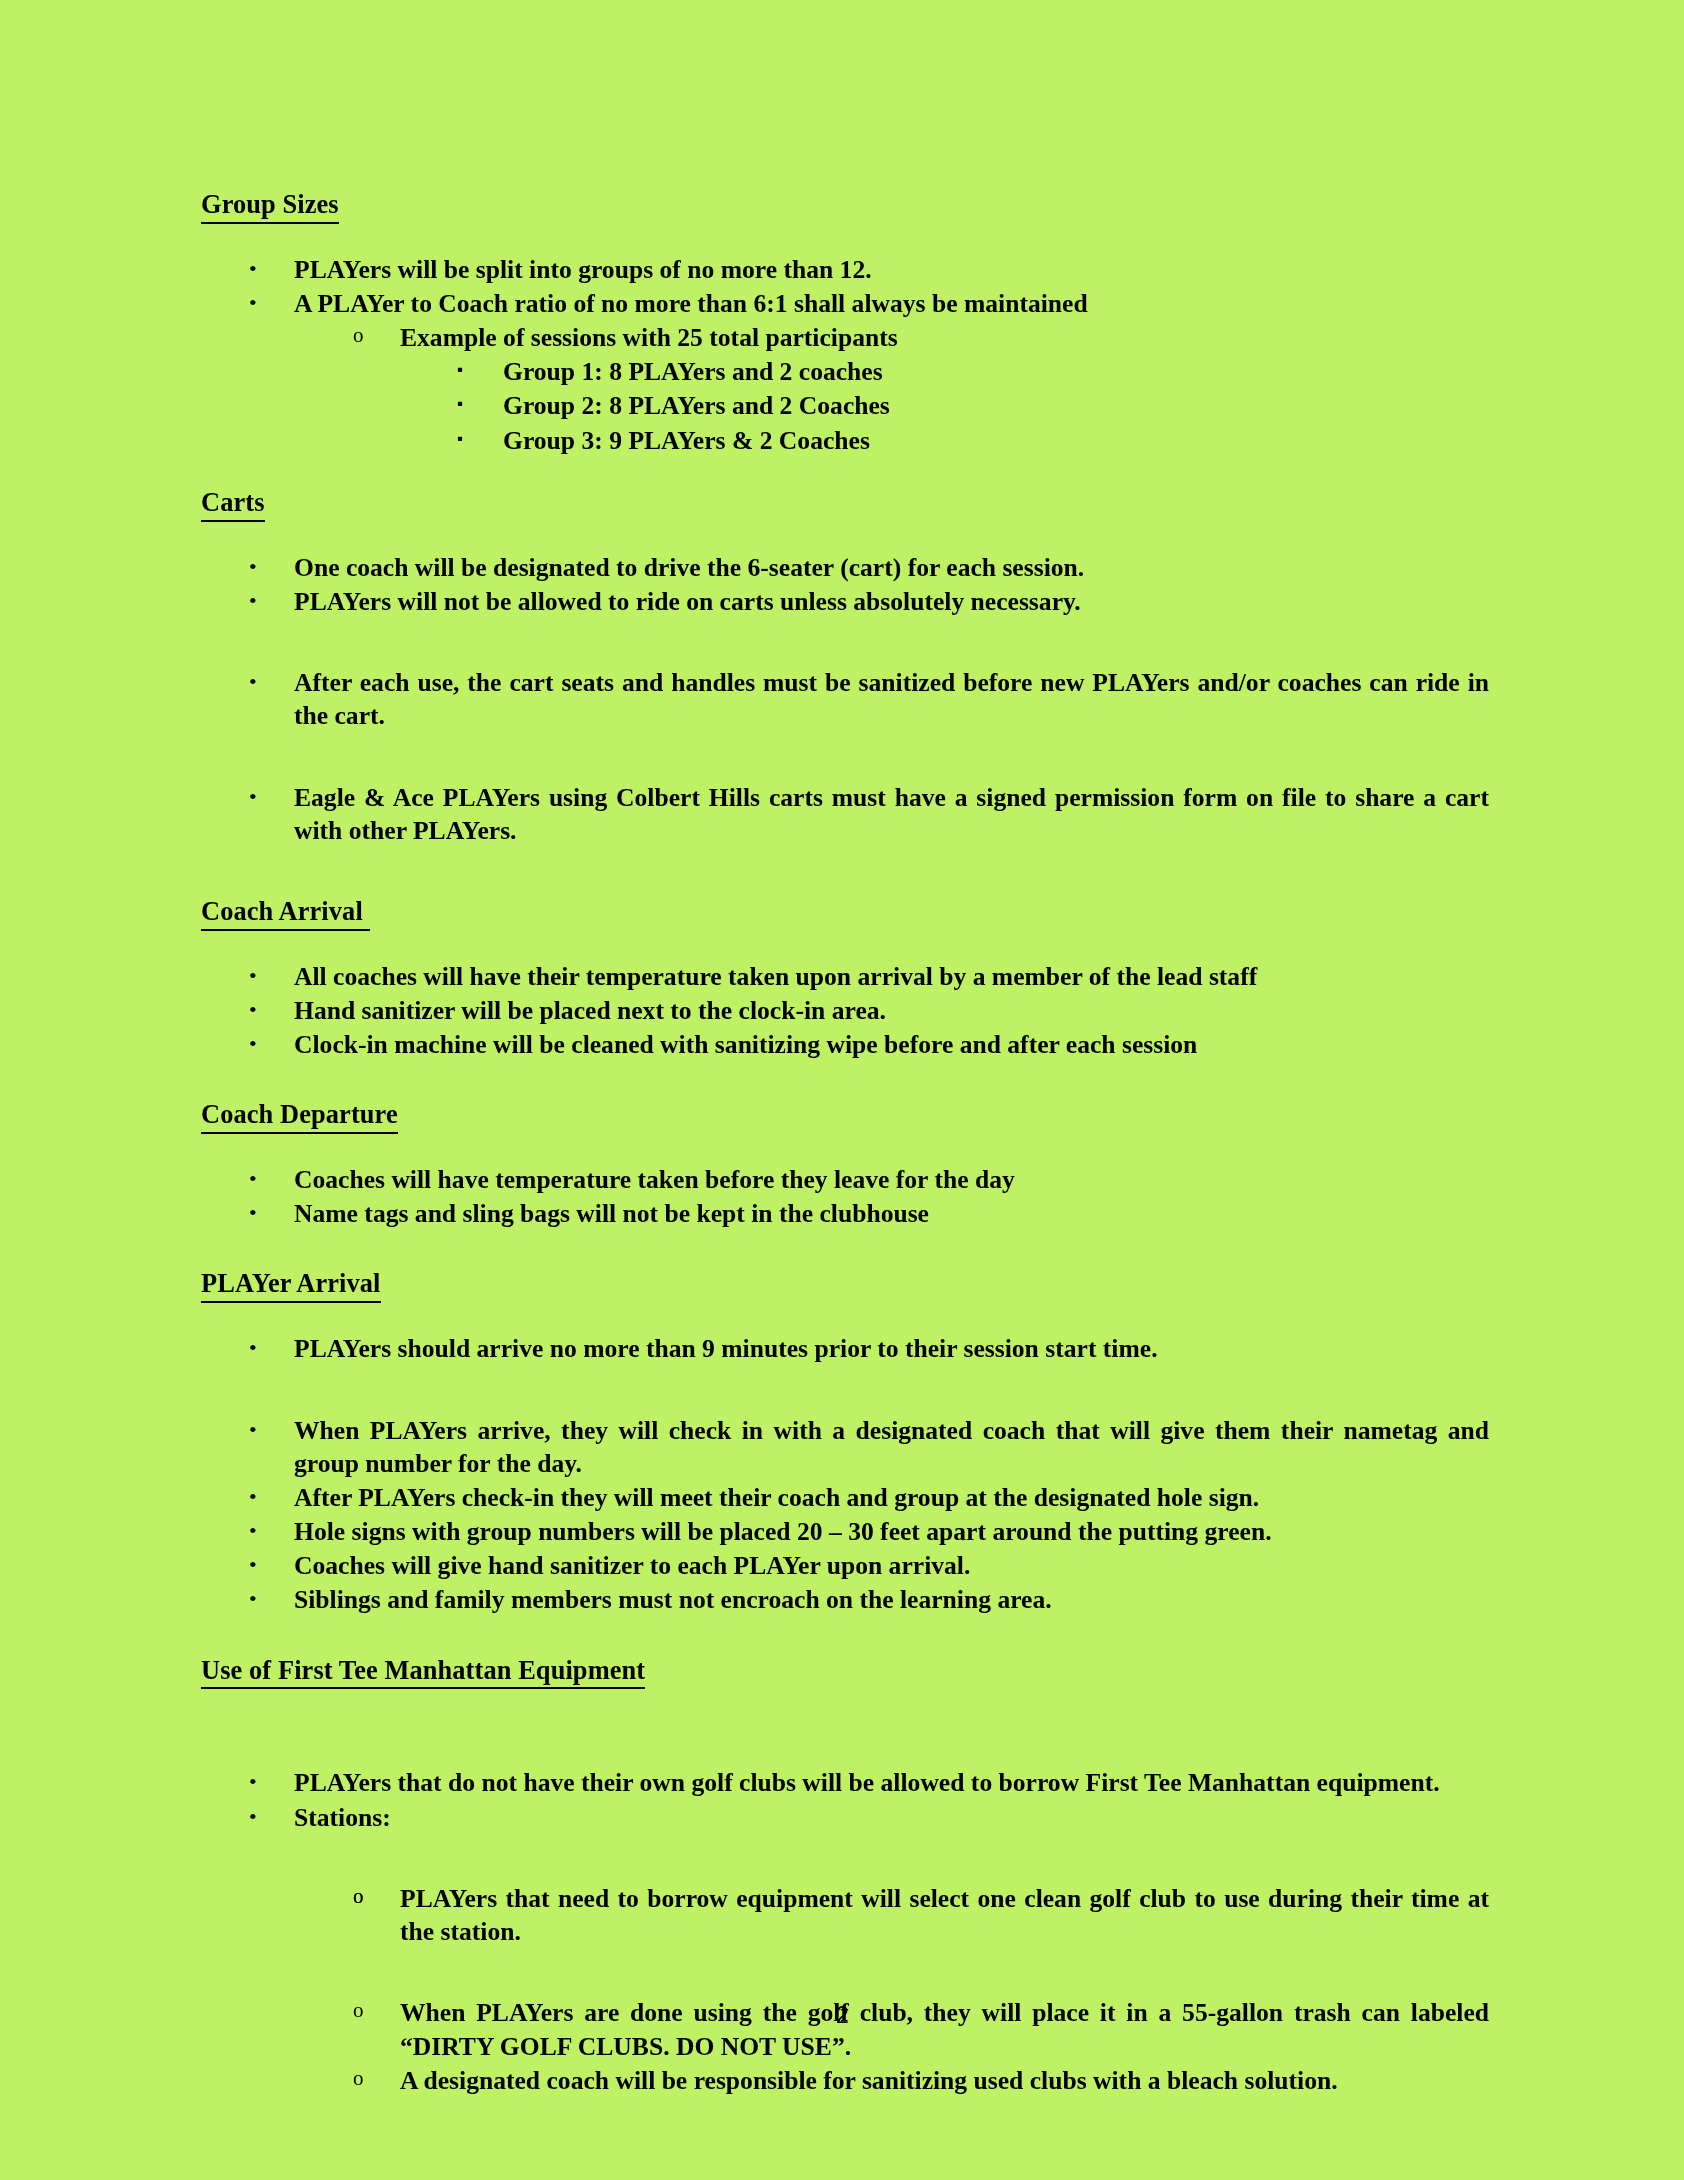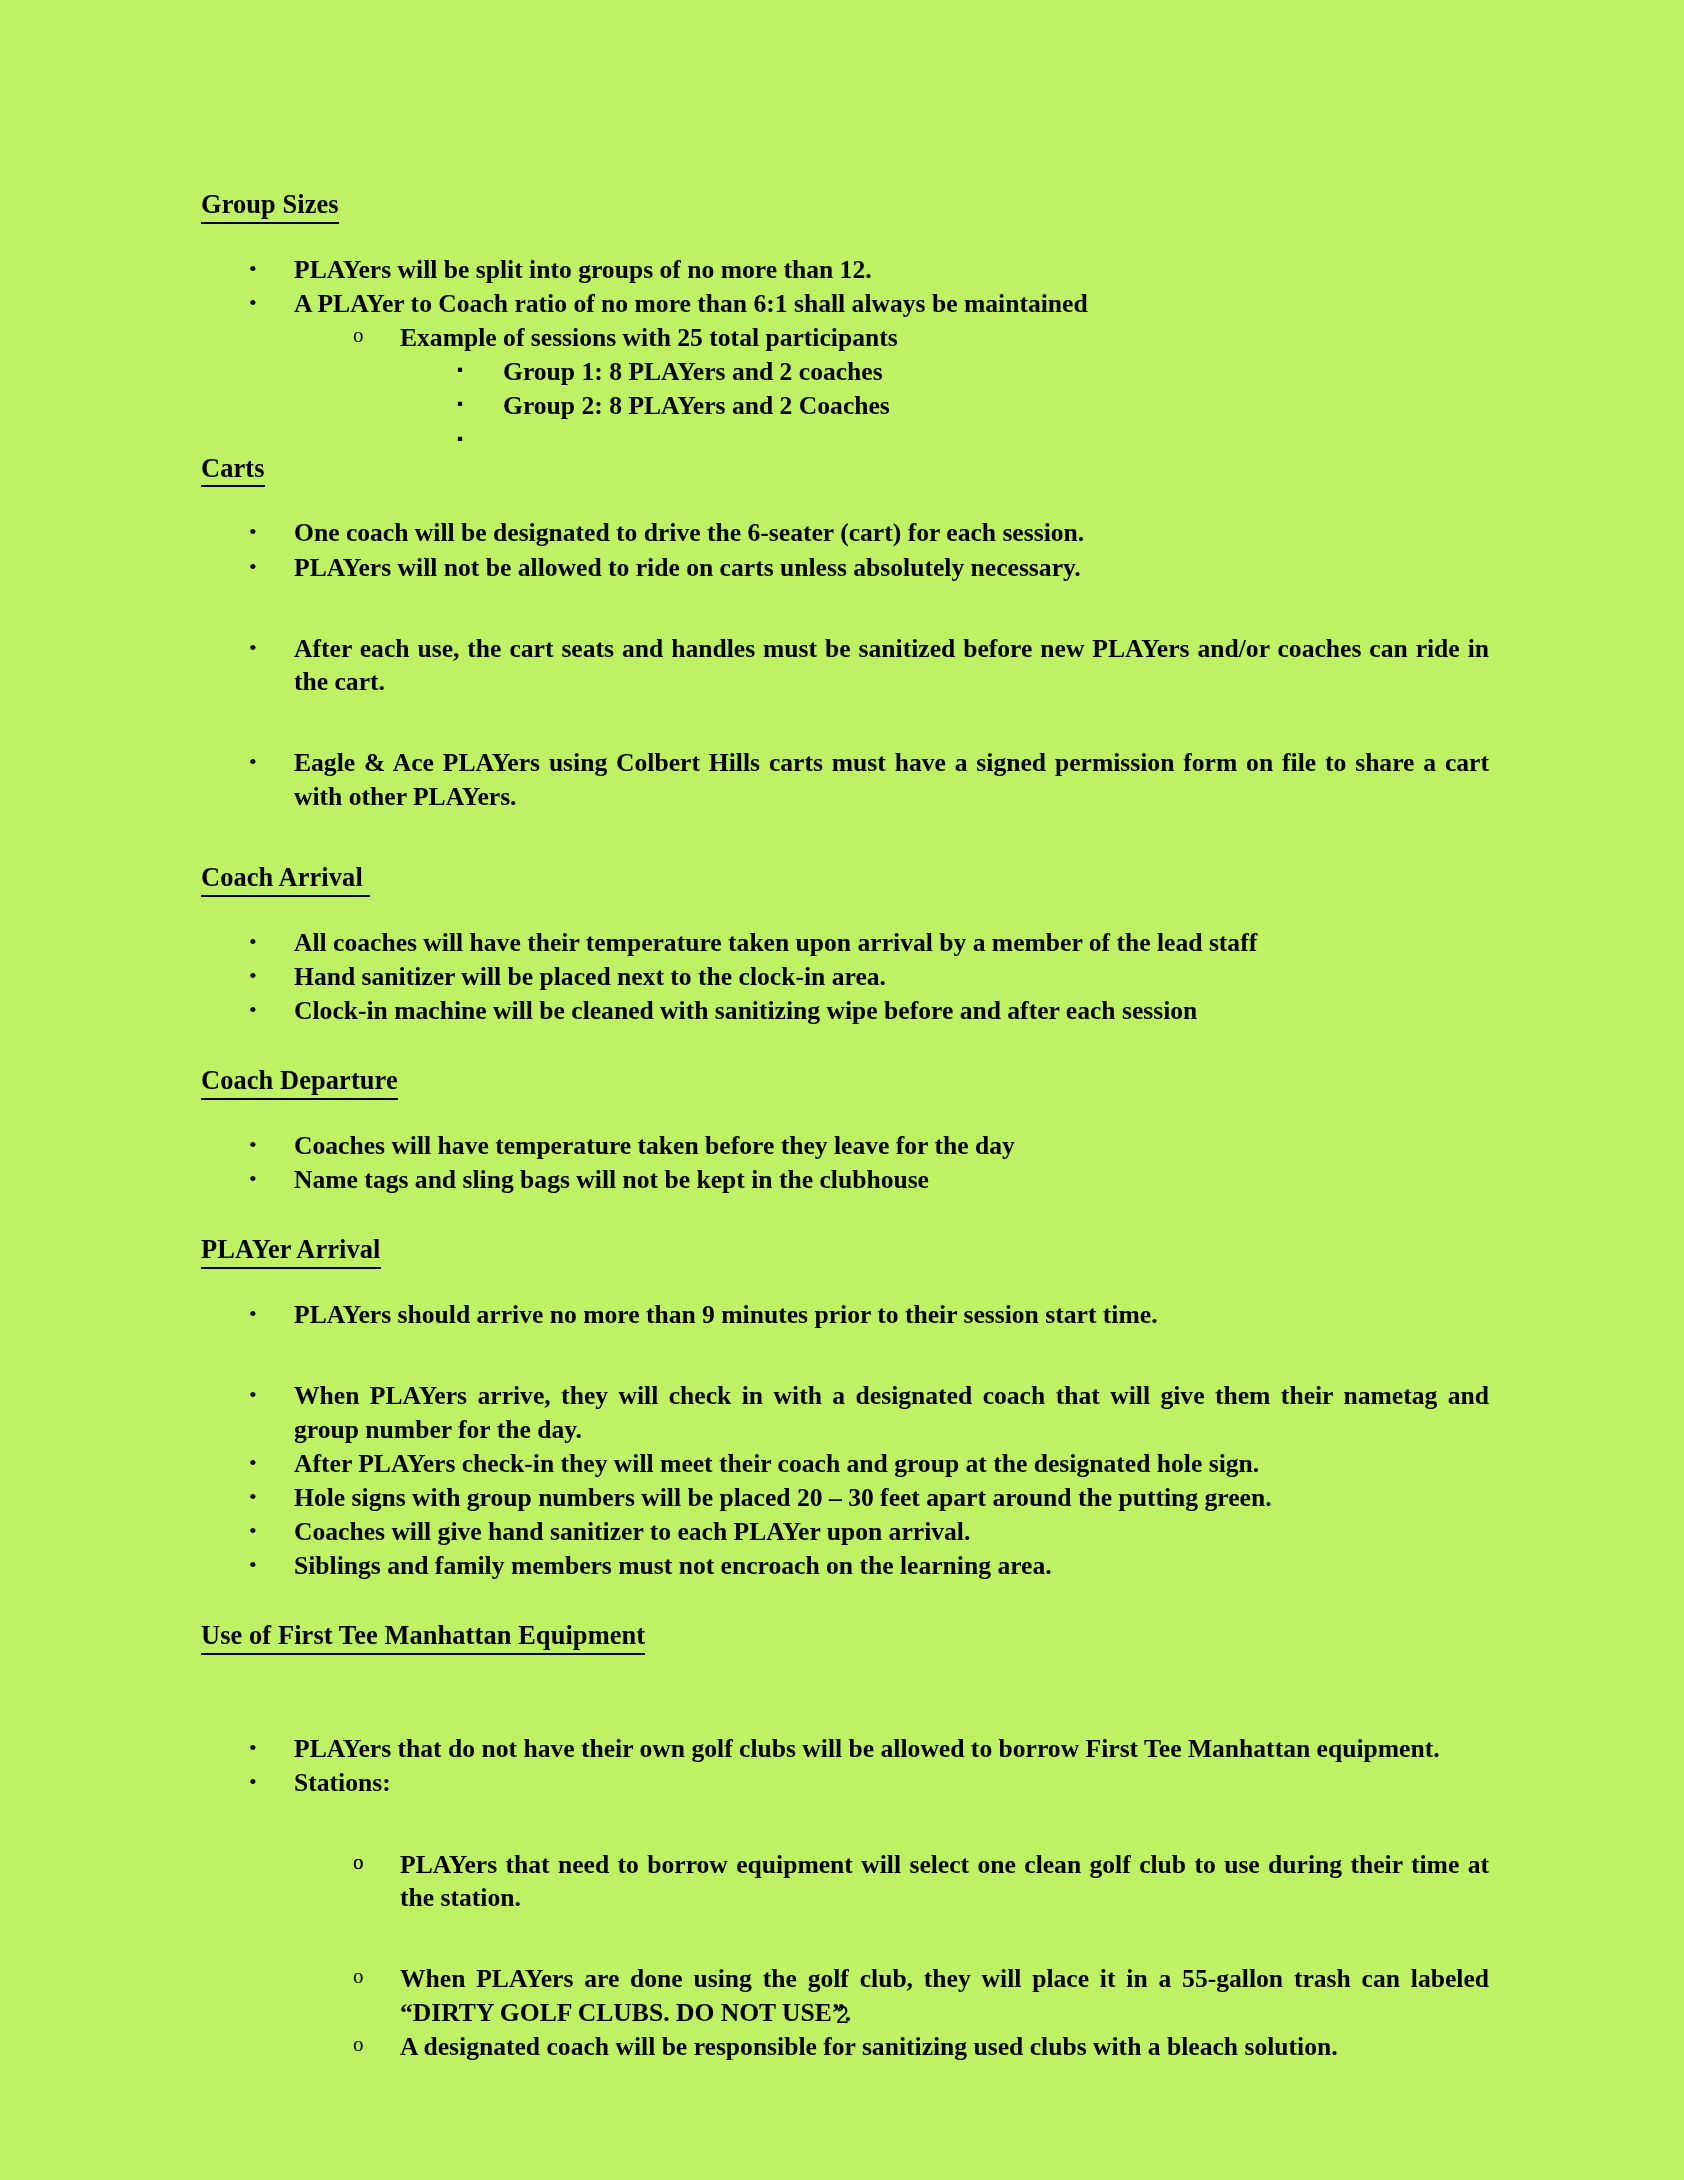--- a/index.html
+++ b/index.html
@@ -144,20 +144,21 @@
       <li class="item">
         <span class="bullet">▪</span>
         <span class="txt">Group 1: 8 PLAYers and 2 coaches</span>
       </li>
       <li class="item">
         <span class="bullet">▪</span>
         <span class="txt">Group 2: 8 PLAYers and 2 Coaches</span>
       </li>
       <li class="item">
         <span class="bullet">▪</span>
+        <span class="txt">Group 3: 9 PLAYers &amp; 2 Coaches</span>
       </li>
     </ul>
 
     <div class="gap-md"></div>
 
     <div class="heading"><span class="h-text">Carts</span></div>
     <div class="gap-md"></div>
     <ul class="lvl l1">
       <li class="item">
         <span class="bullet">•</span>

